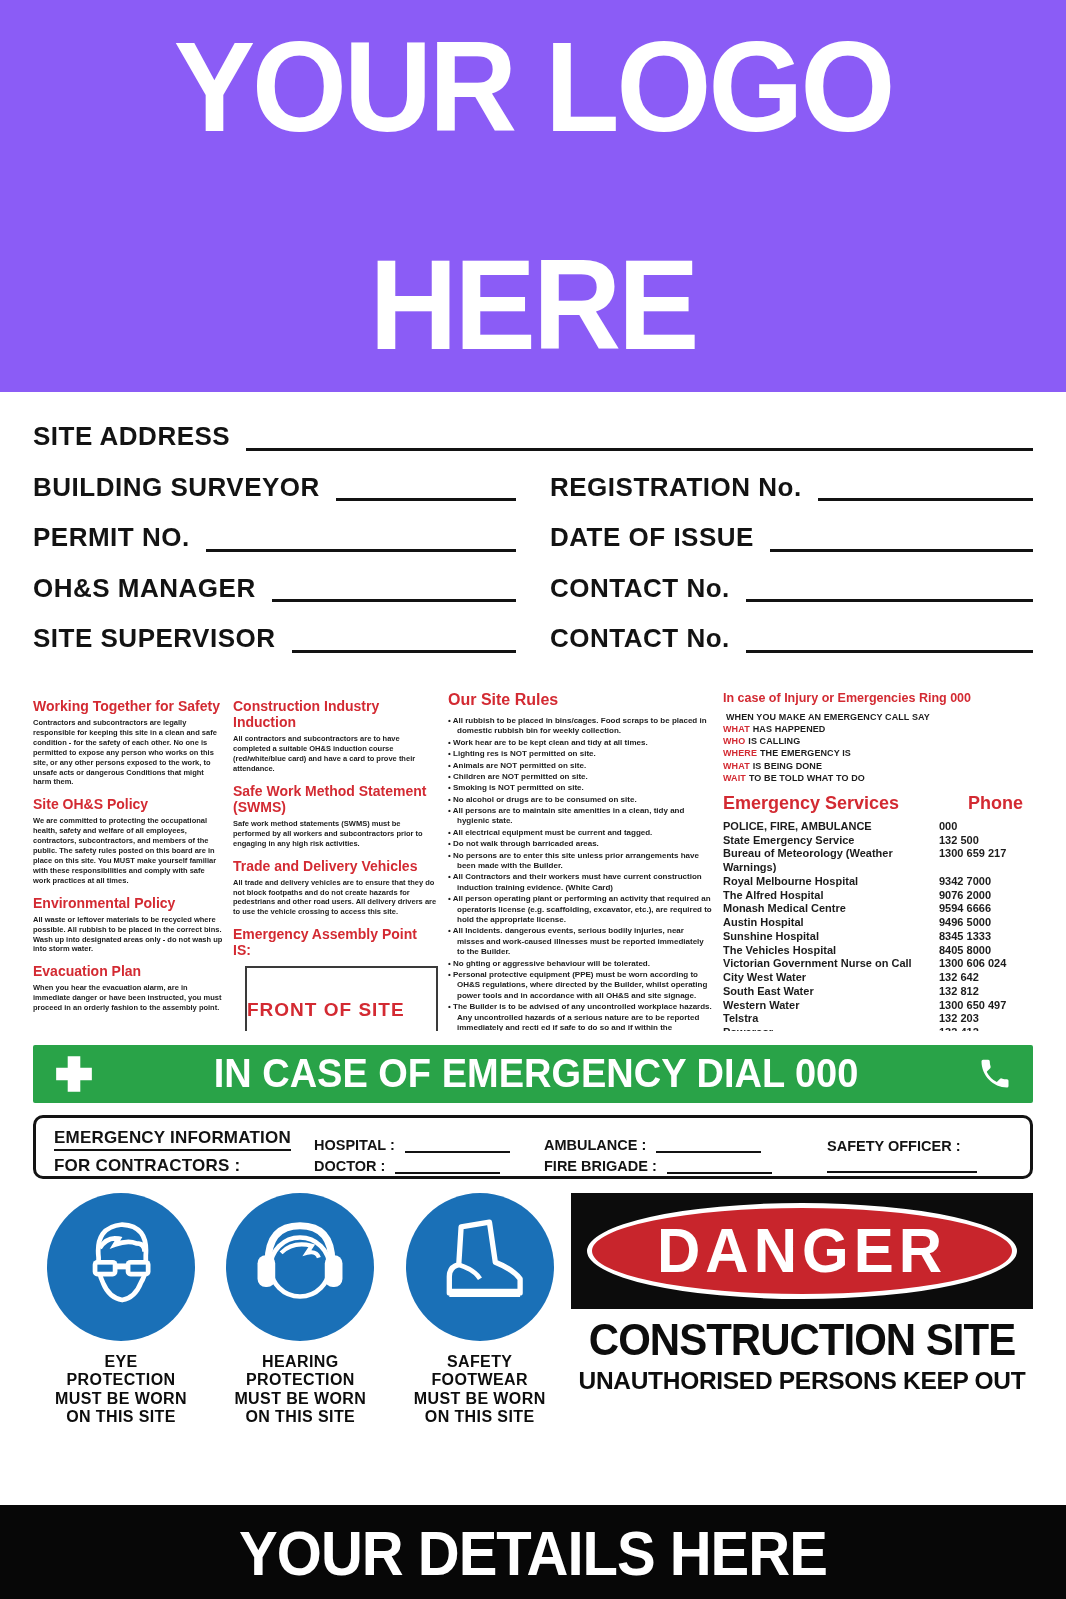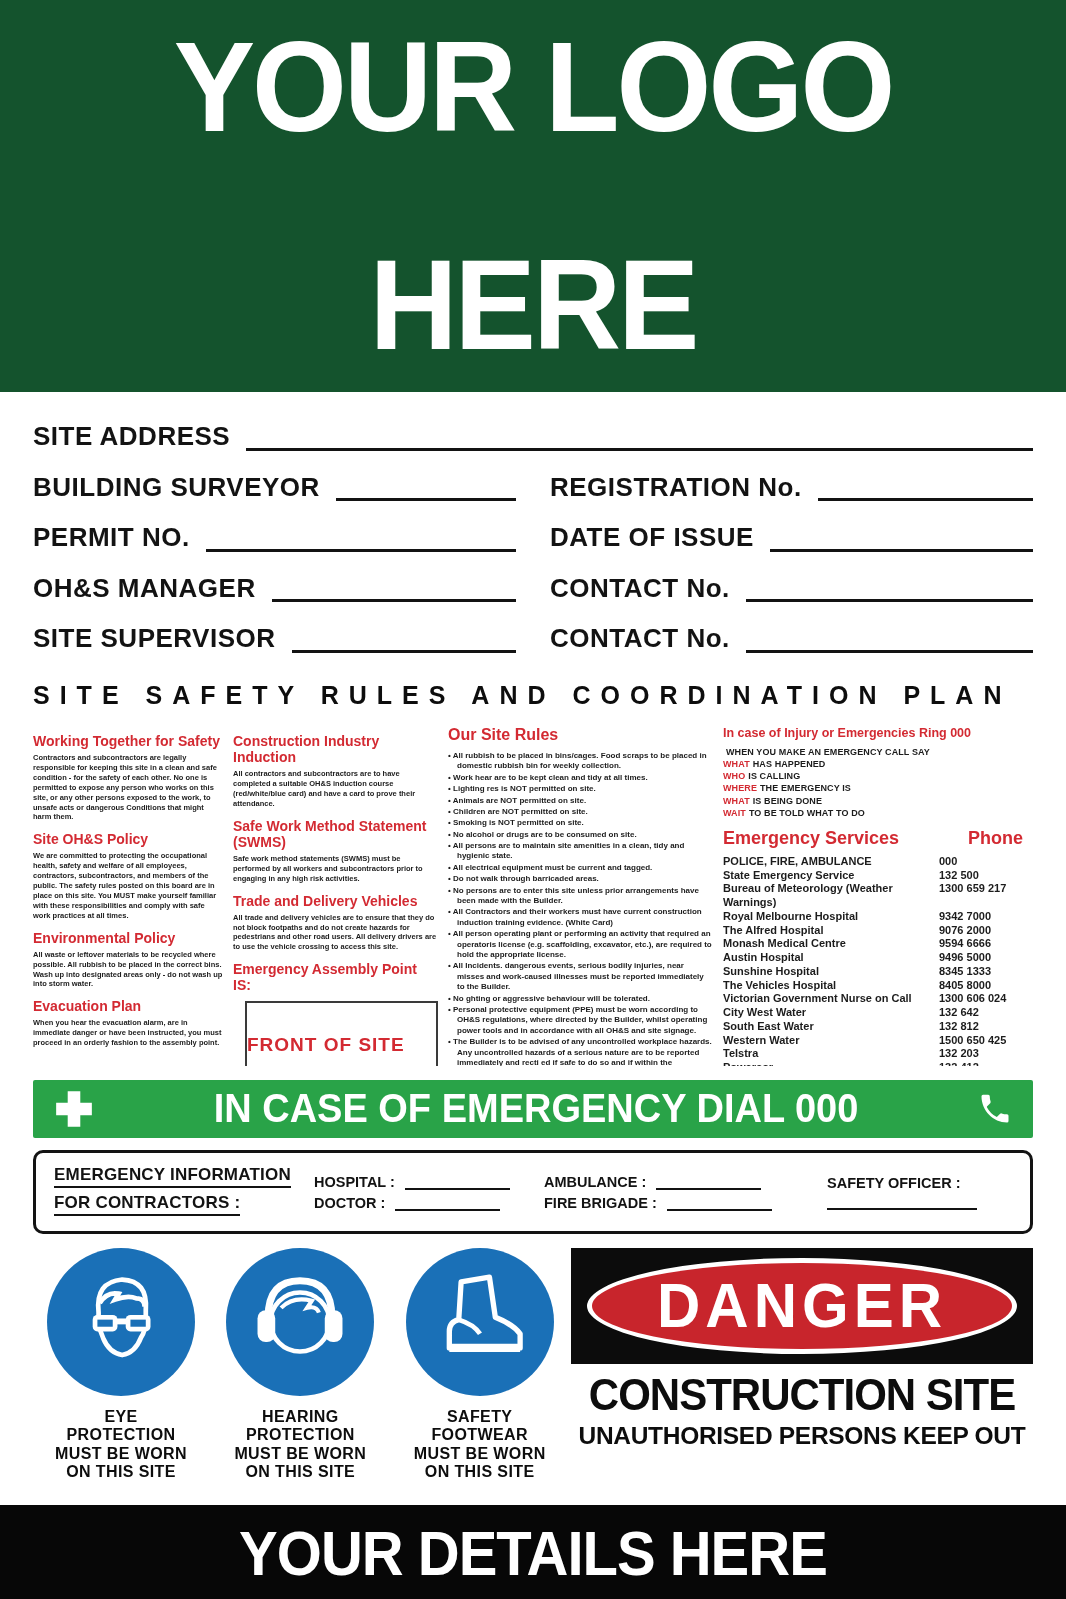--- a/index.html
+++ b/index.html
@@ -1,21 +1,21 @@
 <!DOCTYPE html>
 <html><head>
 <meta charset="utf-8">
 <style>
   * { margin:0; padding:0; box-sizing:border-box; }
   html,body { background:#e8e8e8; }
   body { font-family:"Liberation Sans", sans-serif; }
   .page { width:1066px; height:1599px; background:#fff; position:relative; margin:0 auto; overflow:hidden; }
 
   
-  .header { height:392px; background:#14532d; display:flex; flex-direction:column; align-items:center; justify-content:center; gap:96px; }
+  .header { height:392px; background:#8b5cf6; display:flex; flex-direction:column; align-items:center; justify-content:center; gap:96px; }
   .logo-line { color:#fff; font-weight:bold; font-size:122px; line-height:1; letter-spacing:-3px; transform:scaleY(1.05); white-space:nowrap; }
 
   
   .form { padding:30px 33px 0; }
   .form-row { display:flex; align-items:flex-end; margin-bottom:22px; }
   .form-row.two { gap:34px; }
   .form-half { flex:1; display:flex; align-items:flex-end; }
   .form-label { font-weight:bold; font-size:26px; letter-spacing:0.5px; color:#131313; white-space:nowrap; line-height:1.1; }
   .fill-line { flex:1; border-bottom:3px solid #131313; margin-left:16px; height:4px; min-width:60px; }
 
@@ -41,21 +41,21 @@
   .svc-name { flex:1; padding-right:6px; }
   .svc-num { width:84px; }
 
   
   .banner { margin:14px 33px 0; height:58px; background:#29a348; border-radius:2px; display:flex; align-items:center; padding:0 20px; }
   .banner-cross { width:42px; height:42px; flex:none; }
   .banner-text { flex:1; text-align:center; color:#fff; font-weight:bold; font-size:38px; letter-spacing:0; transform:scaleY(1.08); white-space:nowrap; }
   .banner-phone { width:36px; height:36px; flex:none; }
 
   
-  .contractor-box { margin:12px 33px 0; border:3px solid #131313; border-radius:10px; padding:10px 18px 8px; display:grid; grid-template-columns:260px 230px 255px 1fr; align-items:center; height:84px; }
+  .contractor-box { margin:12px 33px 0; border:3px solid #131313; border-radius:10px; padding:10px 18px 8px; display:grid; grid-template-columns:260px 230px 255px 1fr; align-items:center; height:64px; }
   .cb-title-line { display:block; font-weight:bold; font-size:17px; color:#131313; border-bottom:2.5px solid #131313; width:max-content; padding-bottom:1px; margin-bottom:5px; letter-spacing:0.2px; }
   .cb-field { display:flex; align-items:flex-end; margin:5px 0; }
   .cb-label { font-weight:bold; font-size:14.5px; color:#131313; white-space:nowrap; }
   .cb-line { border-bottom:2px solid #131313; width:105px; margin-left:10px; height:3px; }
   .cb-officer { display:flex; flex-direction:column; align-items:flex-start; padding-left:28px; }
   .cb-officer .cb-line { width:150px; margin:16px 0 0 0; }
 
   
   .bottom-row { margin:14px 33px 0; display:flex; justify-content:space-between; align-items:flex-start; }
   .ppe-block { width:176px; display:flex; flex-direction:column; align-items:center; }
@@ -123,21 +123,20 @@
         <span class="form-label">SITE SUPERVISOR</span>
         <span class="fill-line"></span>
       </div>
       <div class="form-half">
         <span class="form-label">CONTACT No.</span>
         <span class="fill-line"></span>
       </div>
     </div>
   </div>
 
-  <div class="main-title">SITE SAFETY RULES AND COORDINATION PLAN</div>
 
   <div class="columns">
 
     <div class="col">
 
         <div>
           <div class="col-heading">Working Together for Safety</div>
           <div class="col-body">Contractors and subcontractors are legally responsible for keeping this site in a clean and safe condition - for the safety of each other. No one is permitted to expose any person who works on this site, or any other persons exposed to the work, to unsafe acts or dangerous Conditions that might harm them.</div>
         </div>
 
@@ -311,21 +310,21 @@
             <span class="svc-num">132 642</span>
           </div>
 
           <div class="svc-row">
             <span class="svc-name">South East Water</span>
             <span class="svc-num">132 812</span>
           </div>
 
           <div class="svc-row">
             <span class="svc-name">Western Water</span>
-            <span class="svc-num">1500 650 425</span>
+            <span class="svc-num">1300 650 497</span>
           </div>
 
           <div class="svc-row">
             <span class="svc-name">Telstra</span>
             <span class="svc-num">132 203</span>
           </div>
 
           <div class="svc-row">
             <span class="svc-name">Powercor</span>
             <span class="svc-num">132 412</span>

